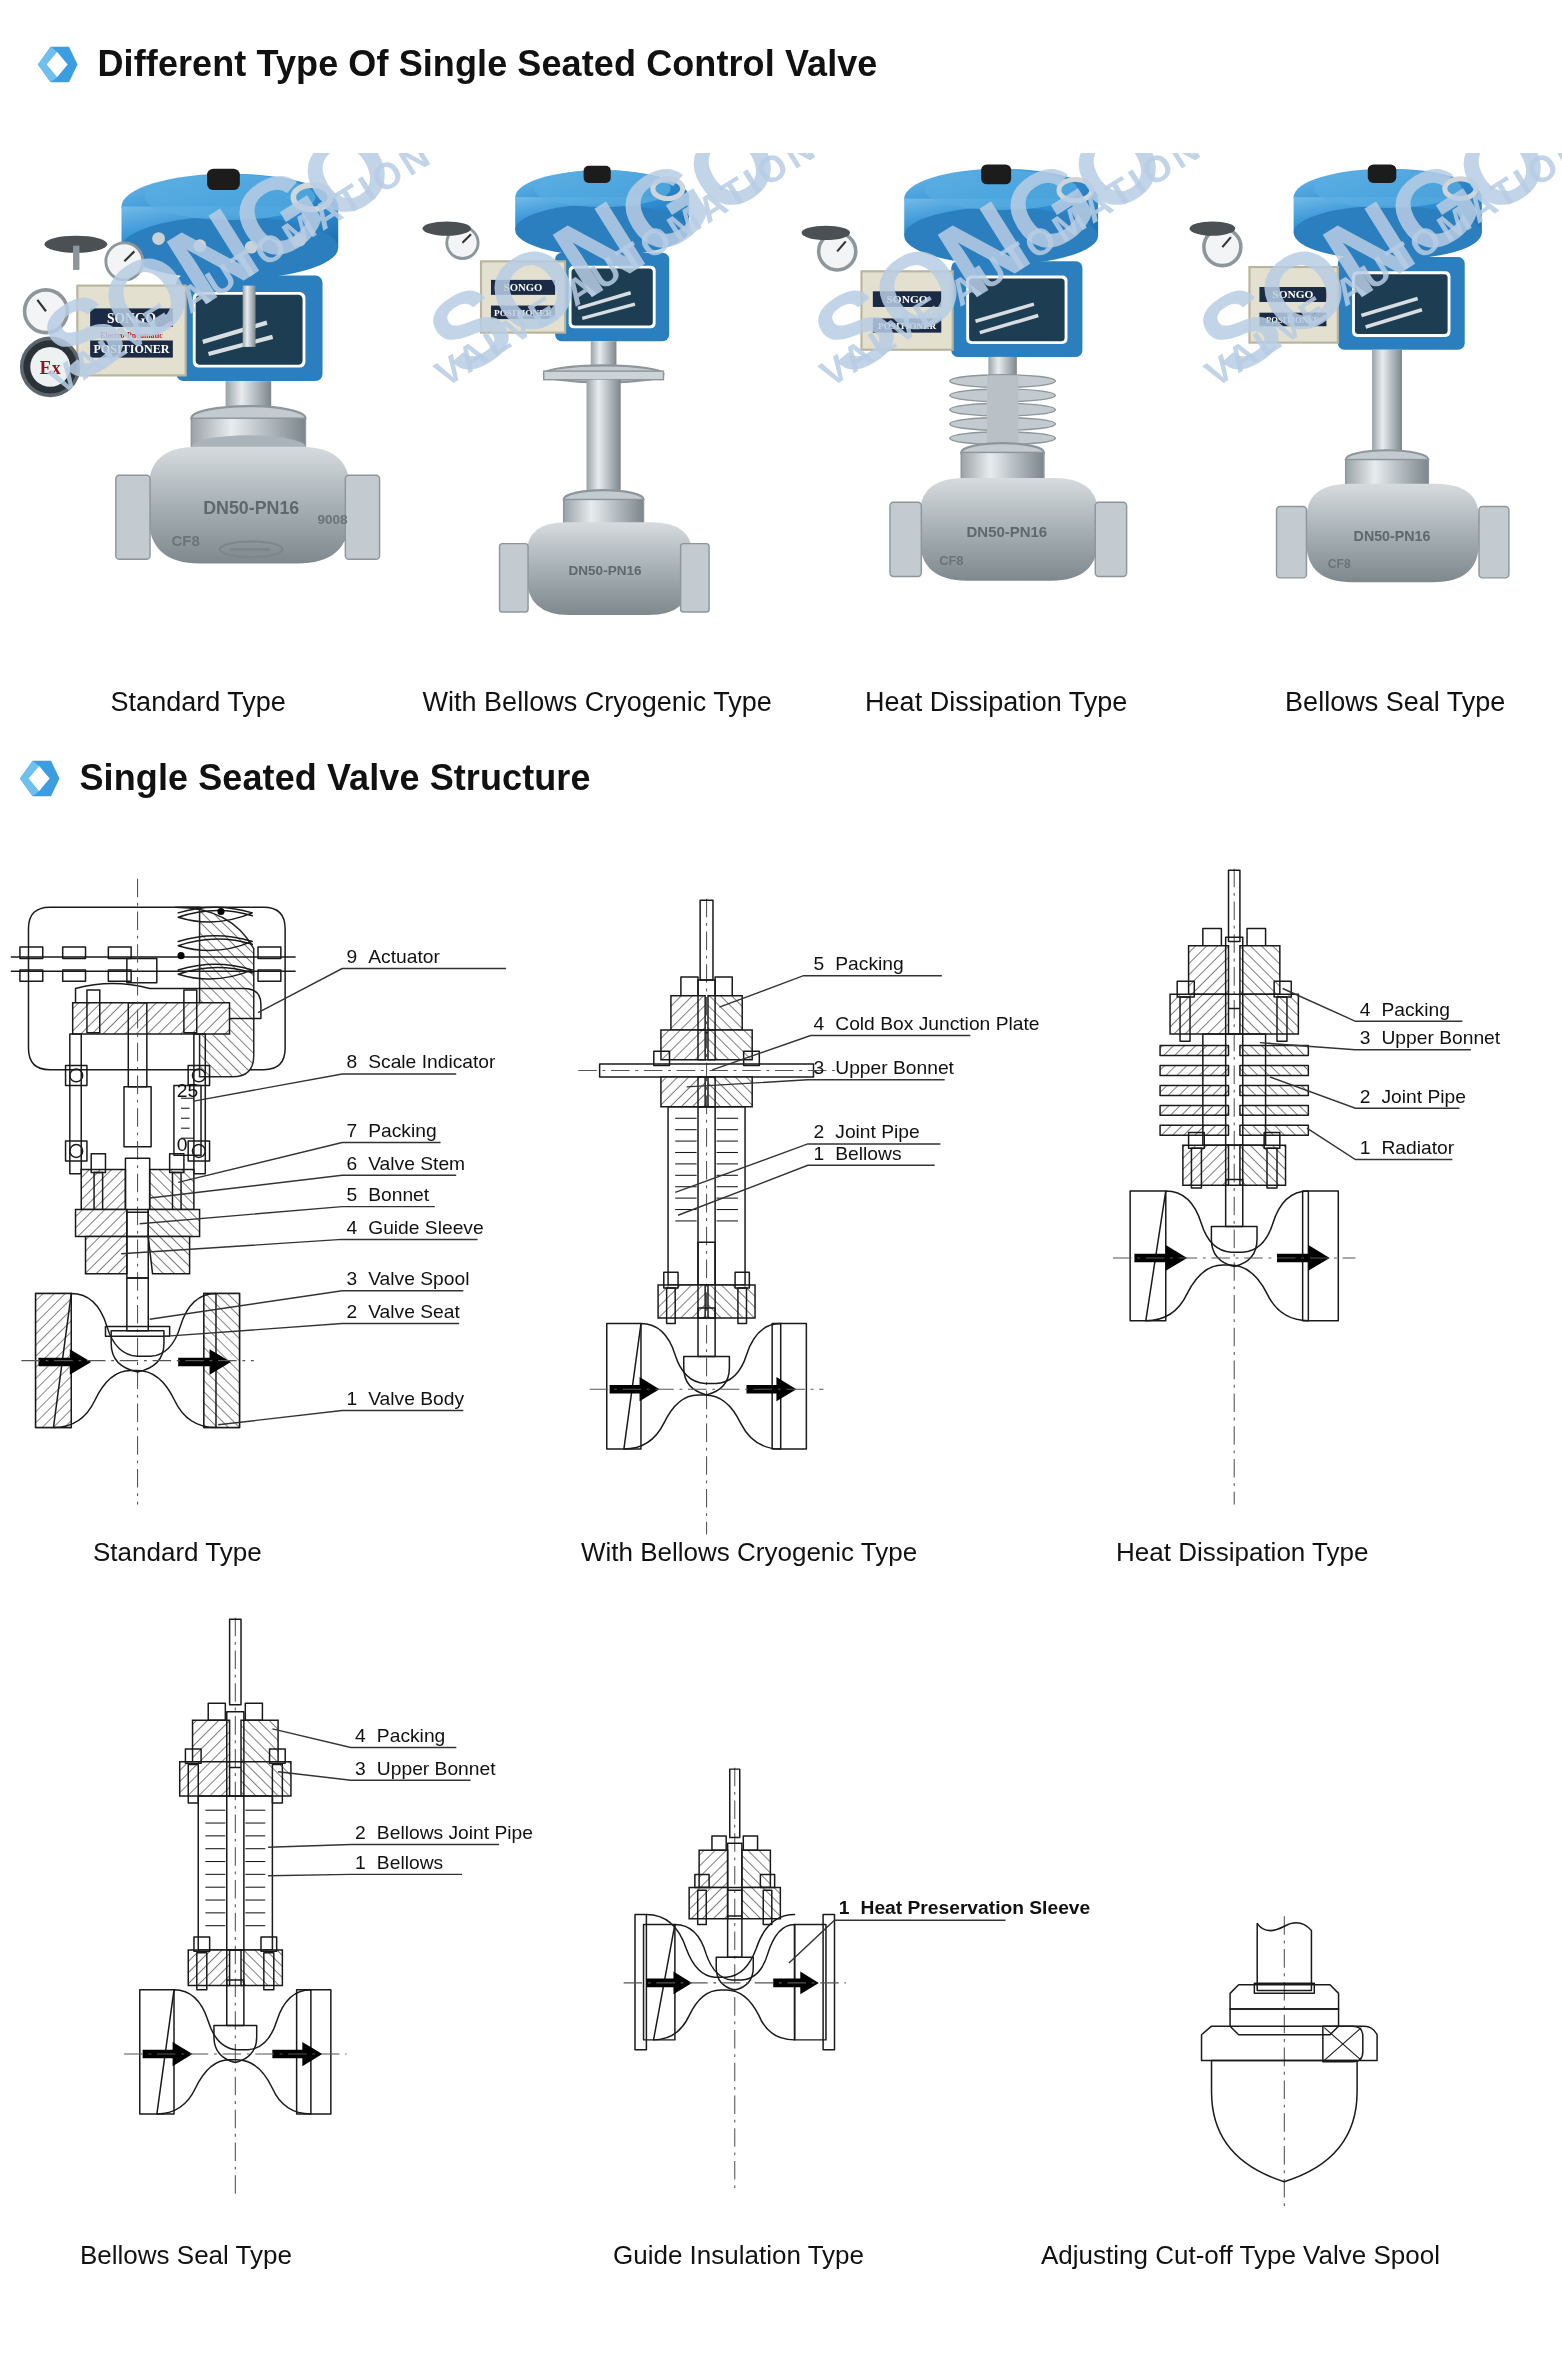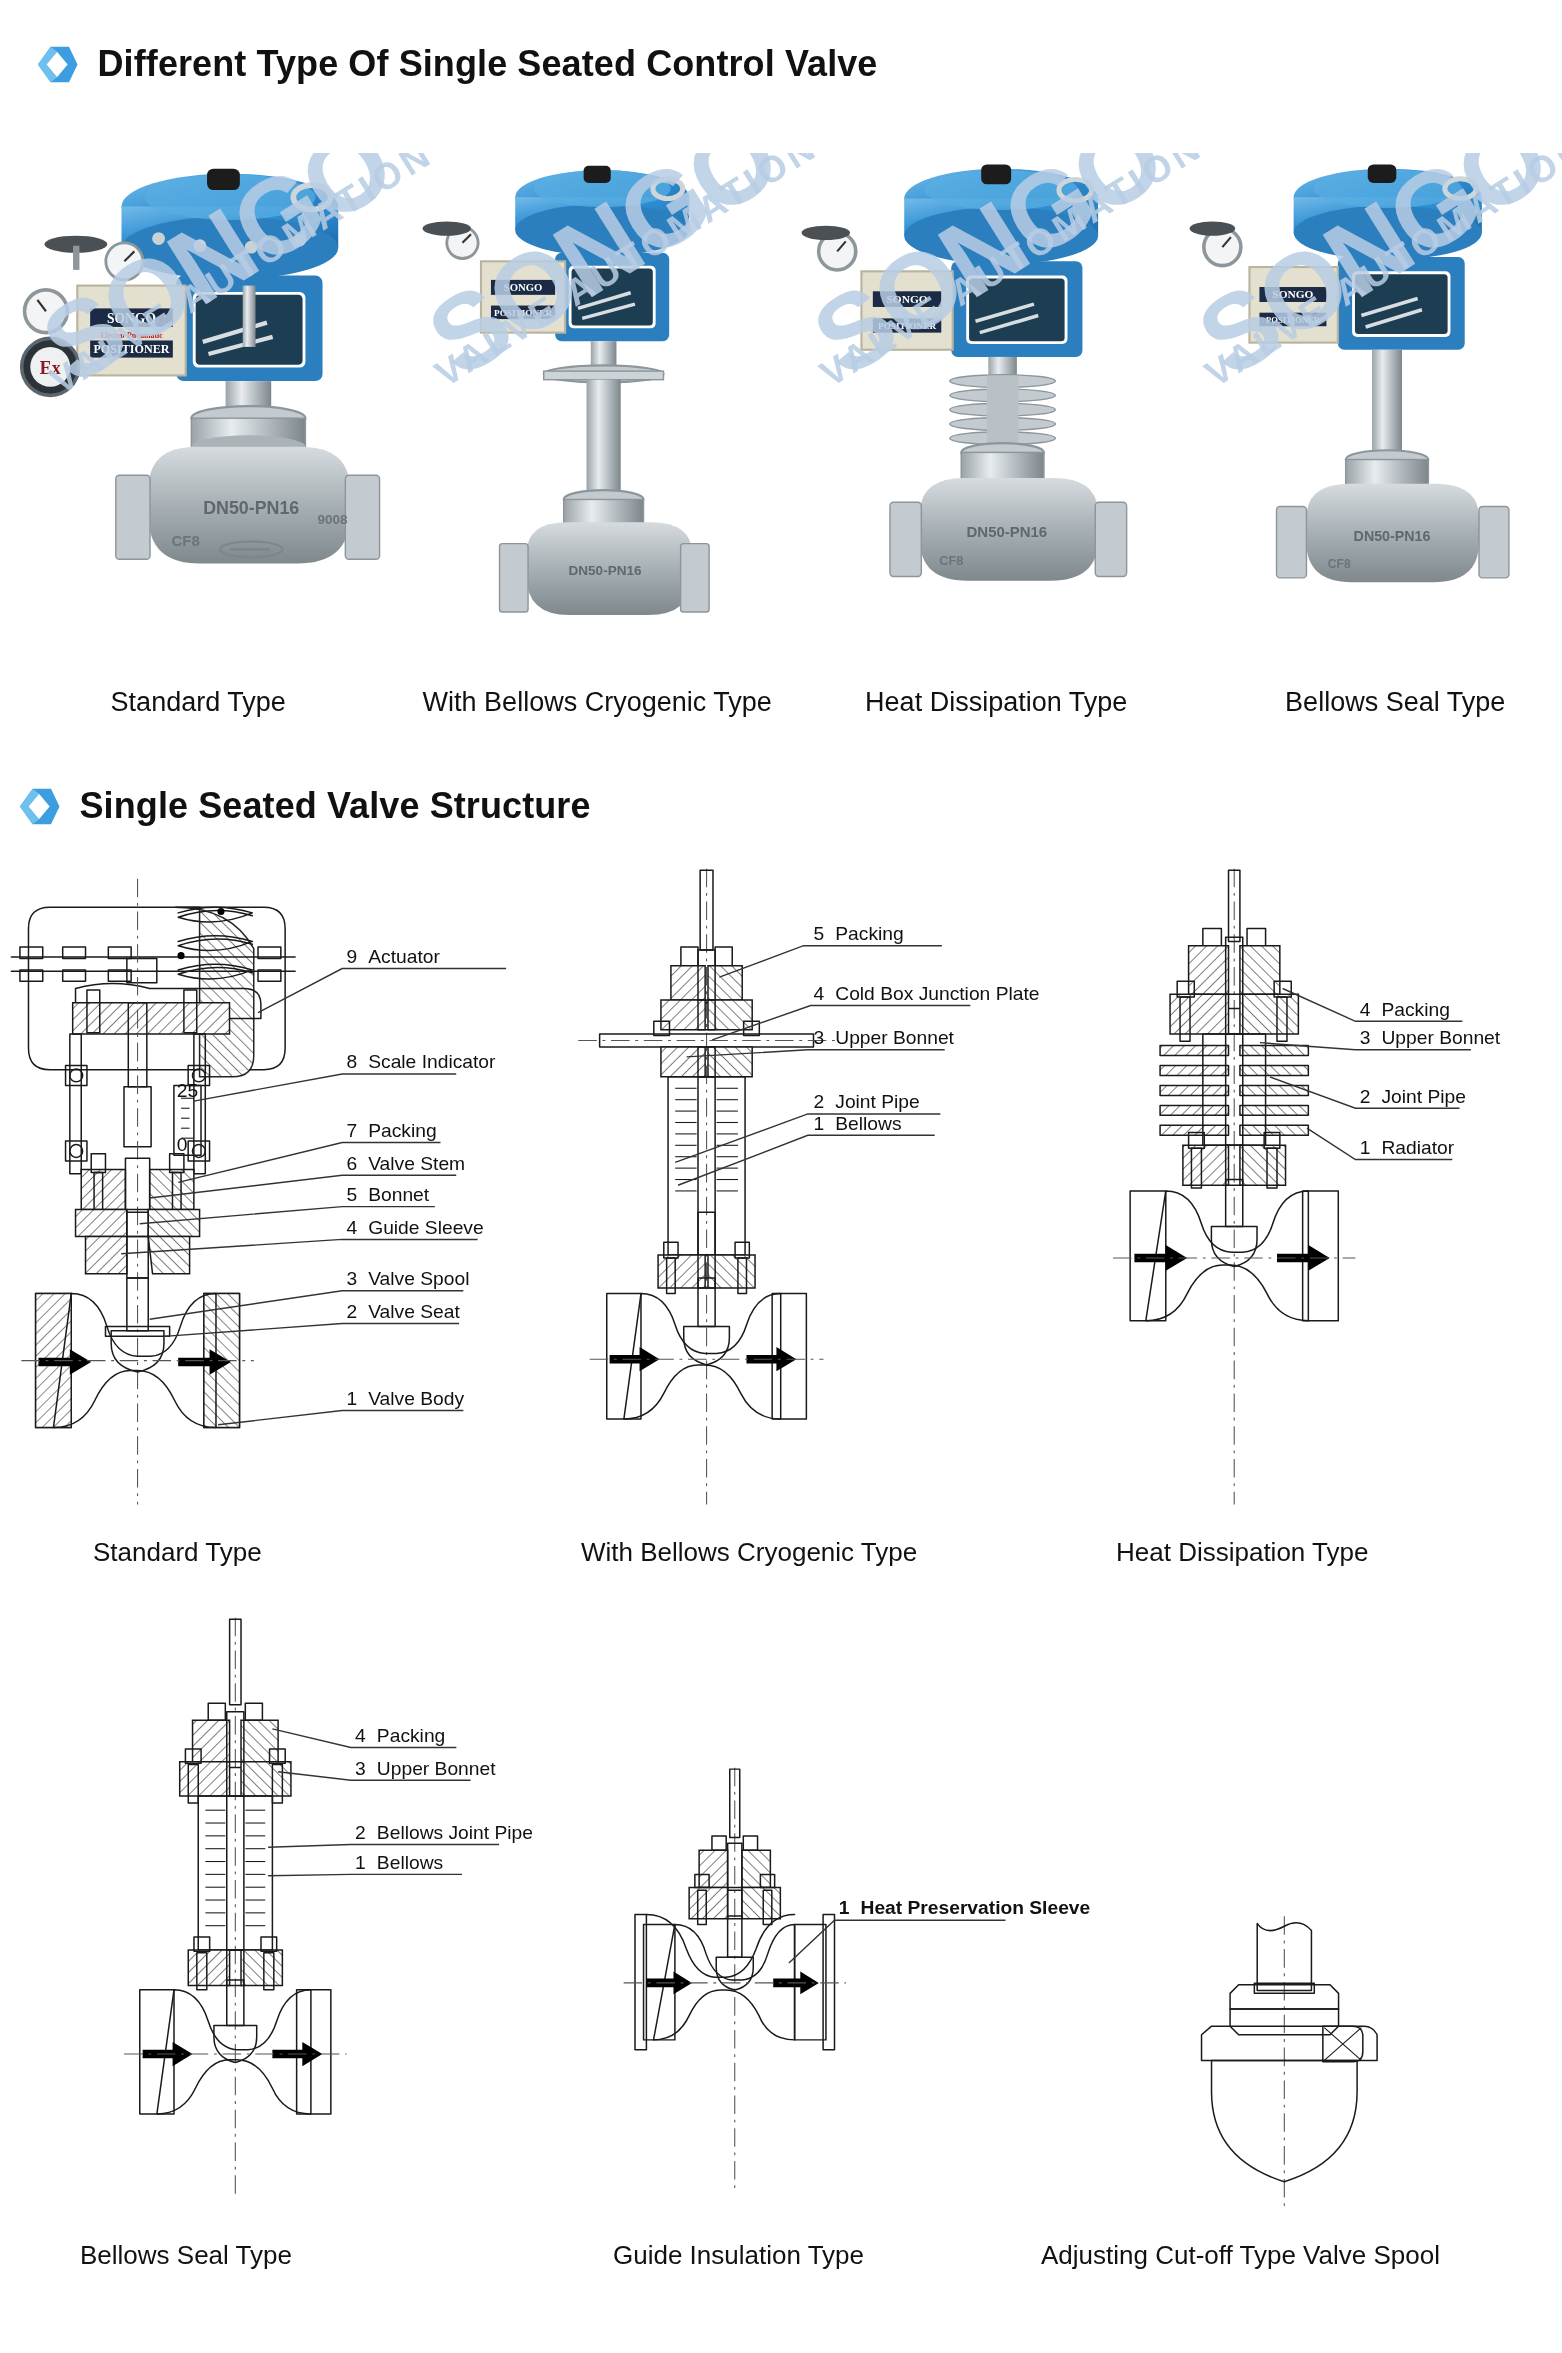--- a/index.html
+++ b/index.html
@@ -323,21 +323,21 @@
     </div>
   </div>
 
   <div class="photo-caption-row" style="position:absolute;left:0;top:678px;width:1562px;">
     <div class="photo-caption">Standard Type</div>
     <div class="photo-caption">With Bellows Cryogenic Type</div>
     <div class="photo-caption">Heat Dissipation Type</div>
     <div class="photo-caption">Bellows Seal Type</div>
   </div>
 
-  <div class="sec-head" style="position:absolute;left:0;top:785px;">
+  <div class="sec-head" style="position:absolute;left:0;top:757px;">
     <span class="diamond">
       <svg viewBox="0 0 62 58">
         <polygon points="4,29 22,4 48,4 60,29 48,54 22,54" fill="#3c9ee0"></polygon>
         <polygon points="16,29 31,11 46,29 31,47" fill="#ffffff"></polygon>
         <polygon points="4,29 22,4 31,11 16,29 31,47 22,54" fill="#6fc0ef"></polygon>
       </svg>
     </span>
     <span class="sec-title">Single Seated Valve Structure</span>
   </div>
 
@@ -496,21 +496,21 @@
           <tspan dx="8">Valve Seat</tspan>
         </text>
         <text class="lbl" x="476" y="760">
           <tspan>1</tspan>
           <tspan dx="8">Valve Body</tspan>
         </text>
       </g>
     </svg>
   </div>
 
-  <div class="draw-cell" style="position:absolute;left:528px;top:863px;">
+  <div class="draw-cell" style="position:absolute;left:528px;top:893px;">
     <svg class="cad" width="571" height="663" viewBox="0 0 800 930">
       <line class="ctr" x1="250" y1="8" x2="250" y2="900"></line>
 
       <rect class="ln" x="241" y="10" width="18" height="112" fill="#fff"></rect>
 
       <g class="ln">
         <rect x="214" y="118" width="24" height="26"></rect>
           <rect x="262" y="118" width="24" height="26"></rect>
       </g>
       <path class="hatch-a" d="M200 144 h48 v48 h-48 z"></path>

